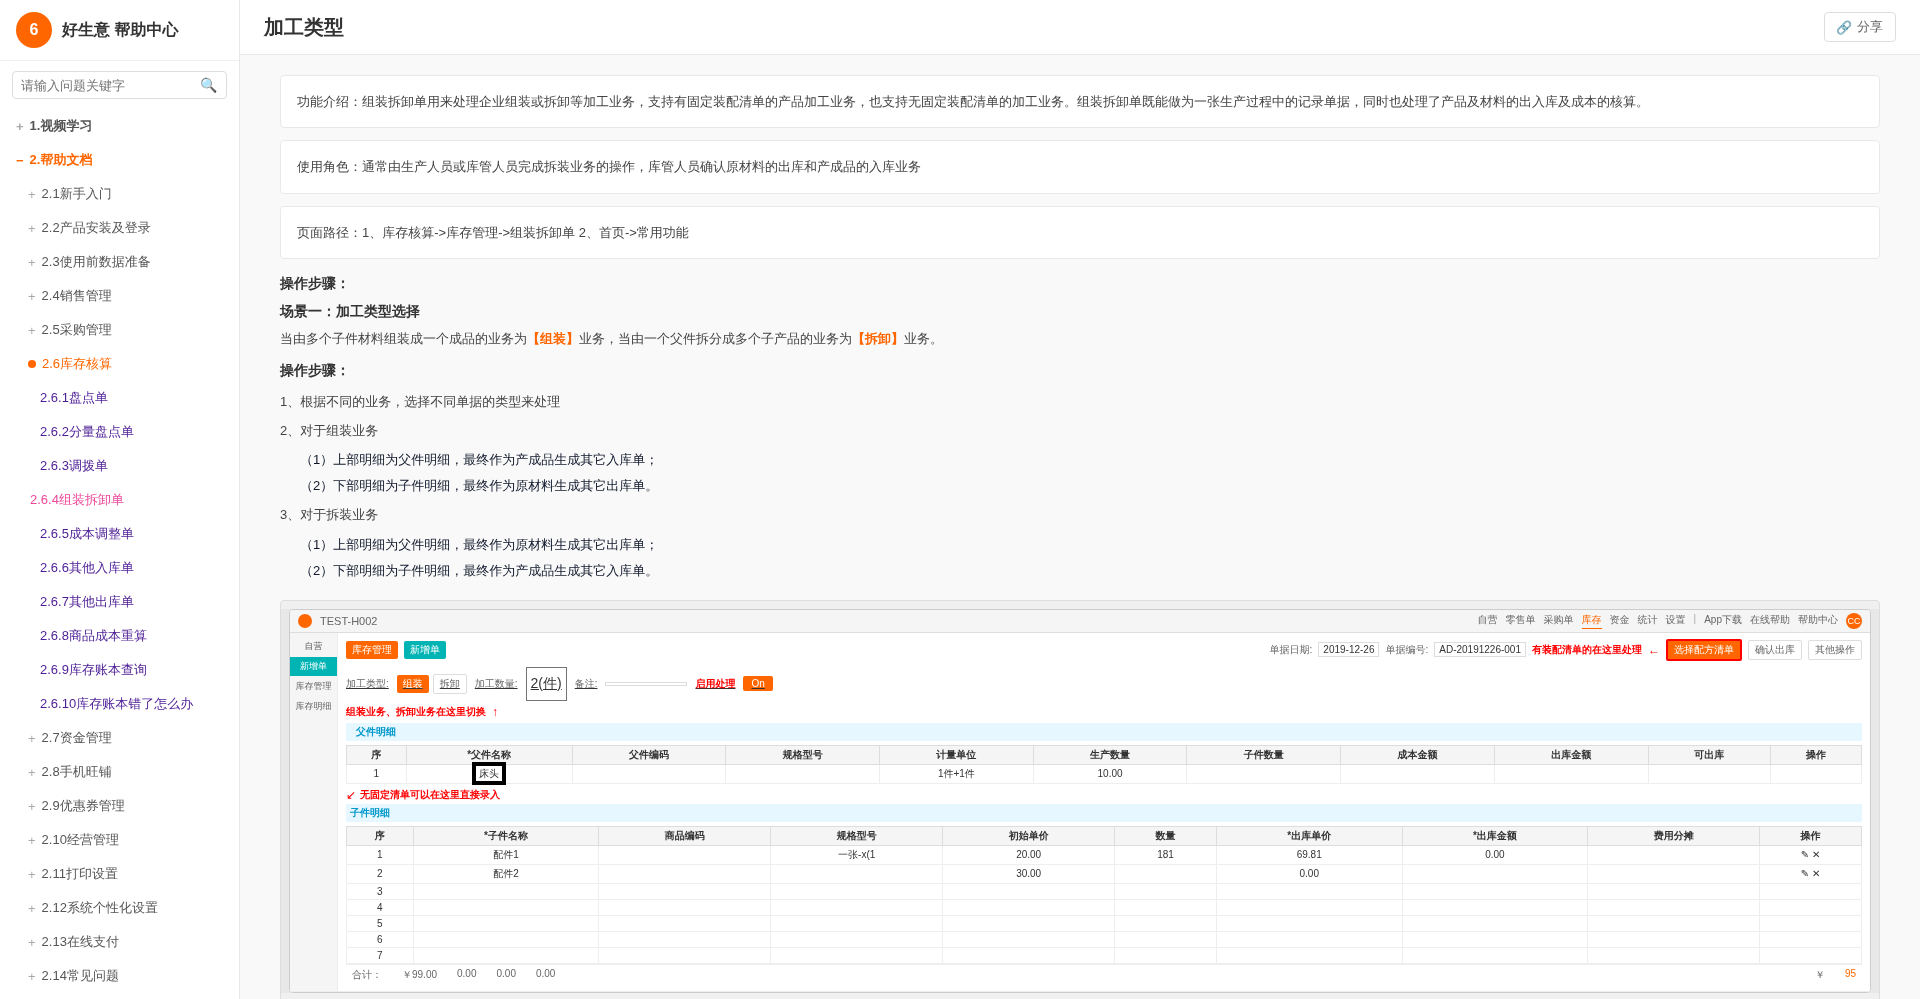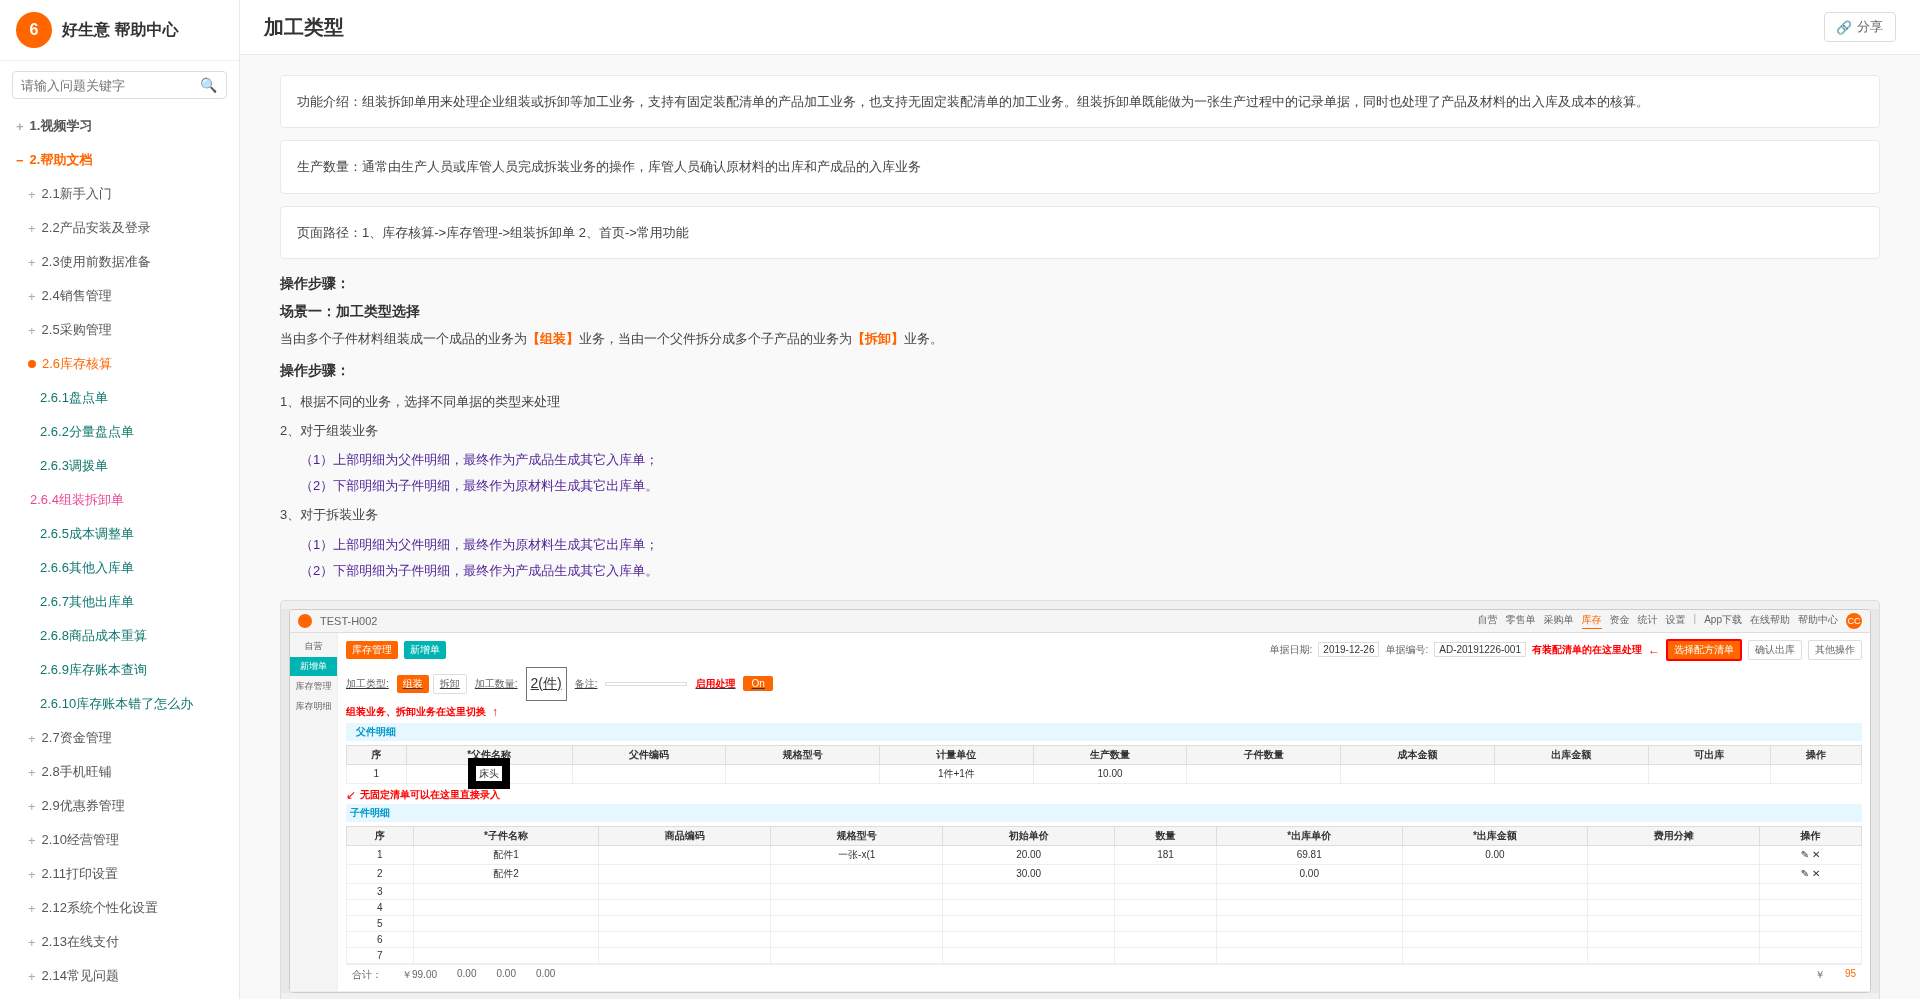--- a/index.html
+++ b/index.html
@@ -45,21 +45,21 @@
     .nav-item {
       padding: 8px 16px;
       cursor: pointer;
       font-size: 13px;
       color: #555;
       display: flex; align-items: center; gap: 6px;
     }
     .nav-item.active { color: #f60; }
     .nav-item.section { font-weight: bold; color: #555; }
     .nav-item.sub { padding-left: 28px; color: #555; }
-    .nav-item.sub2 { padding-left: 40px; color: #0f766e; font-size: 13px; }
+    .nav-item.sub2 { padding-left: 40px; color: #4c1d95; font-size: 13px; }
     .nav-item.sub2.active { color: #ec4899; padding-left: 30px; }
     .nav-item.open { color: #f60; }
     .nav-dot { width: 8px; height: 8px; border-radius: 50%; background: #f60; flex-shrink: 0; }
     .nav-plus { font-size: 13px; color: #aaa; flex-shrink: 0; }
     .nav-minus { font-size: 13px; color: #f60; flex-shrink: 0; }
 
     
     #main {
       flex: 1;
       display: flex;
@@ -91,21 +91,21 @@
       padding: 14px 16px;
       margin-bottom: 12px;
       font-size: 13px;
       line-height: 1.8;
       color: #444;
     }
     .steps-section { margin-top: 16px; }
     .steps-title { font-size: 14px; font-weight: bold; color: #333; margin-bottom: 10px; }
     .scene-title { font-size: 14px; font-weight: bold; color: #333; margin: 10px 0 6px; }
     .step-text { font-size: 13px; color: #444; line-height: 1.9; }
-    .sub-step { padding-left: 20px; font-size: 13px; color: #4c1d95; line-height: 2; }
+    .sub-step { padding-left: 20px; font-size: 13px; color: #0f172a; line-height: 2; }
     .numbered-step { padding-left: 0; margin: 4px 0; }
     
     .screenshot-container {
       margin-top: 16px;
       border: 1px solid #ddd;
       border-radius: 4px;
       overflow: hidden;
       background: #f0f0f0;
       position: relative;
     }
@@ -265,21 +265,21 @@
       <span>分享</span>
     </button>
   </div>
 
   <div class="content-area">
 
     <div class="info-block">
       <span>功能介绍：组装拆卸单用来处理企业组装或拆卸等加工业务，支持有固定装配清单的产品加工业务，也支持无固定装配清单的加工业务。组装拆卸单既能做为一张生产过程中的记录单据，同时也处理了产品及材料的出入库及成本的核算。</span>
     </div>
     <div class="info-block">
-      <span>生产数量：通常由生产人员或库管人员完成拆装业务的操作，库管人员确认原材料的出库和产成品的入库业务</span>
+      <span>使用角色：通常由生产人员或库管人员完成拆装业务的操作，库管人员确认原材料的出库和产成品的入库业务</span>
     </div>
     <div class="info-block">
       <span>页面路径：1、库存核算-&gt;库存管理-&gt;组装拆卸单 2、首页-&gt;常用功能</span>
     </div>
 
     <div class="steps-section">
       <div class="steps-title">操作步骤：</div>
       <div class="scene-title">场景一：加工类型选择</div>
       <div class="step-text">
         当由多个子件材料组装成一个成品的业务为<span style="color:#f60;font-weight:bold">【组装】</span>业务，当由一个父件拆分成多个子产品的业务为<span style="color:#f60;font-weight:bold">【拆卸】</span>业务。
@@ -378,21 +378,21 @@
                     <th>子件数量</th>
                     <th>成本金额</th>
                     <th>出库金额</th>
                     <th>可出库</th>
                     <th>操作</th>
                   </tr>
                 </thead>
                 <tbody>
                   <tr>
                     <td>1</td>
-                    <td><span style="border:8px solid #000000;padding:2px 3px;text-align:center;">床头</span></td>
+                    <td><span style="border:4px solid #000000;padding:2px 3px;text-align:center;">床头</span></td>
                     <td></td>
                     <td></td>
                     <td>1件+1件</td>
                     <td>10.00</td>
                     <td></td>
                     <td></td>
                     <td></td>
                     <td></td>
                     <td></td>
                   </tr>

